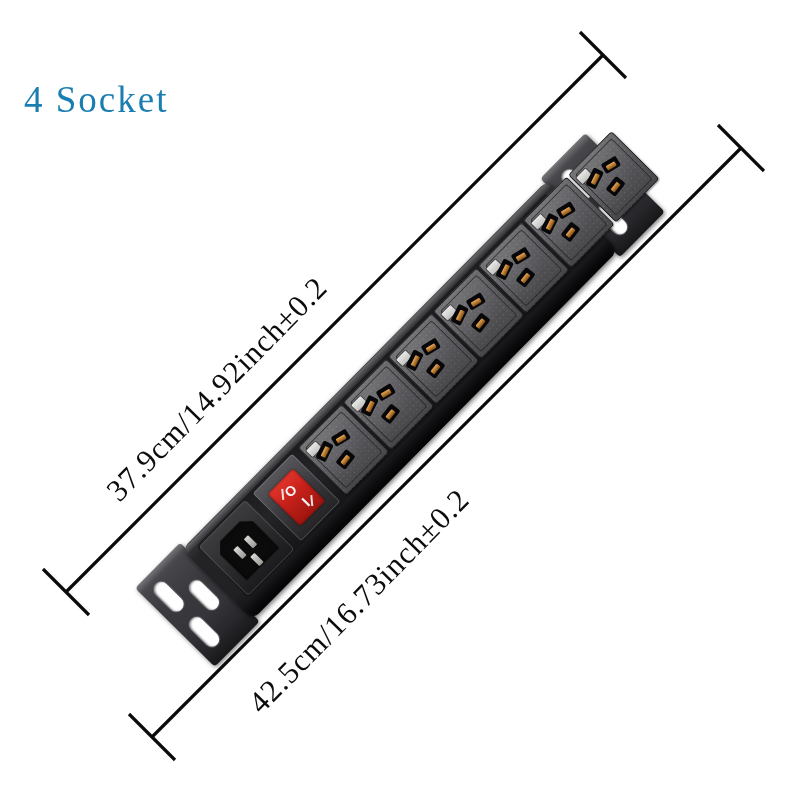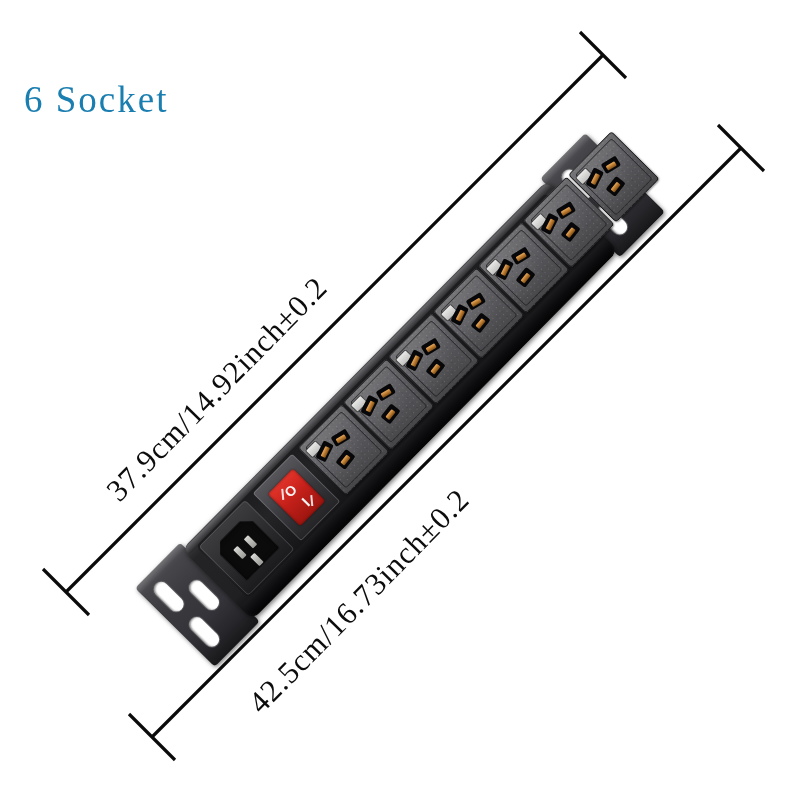--- a/index.html
+++ b/index.html
@@ -322,21 +322,21 @@
   .socket.m4 { left: 406px; }
   .socket.m5 { left: 470px; }
   .socket.m6 { left: 534px; }
   .socket.m7 { left: 598px; }
 </style>
 </head>
 <body>
 
 <div id="stage">
 
-  <div id="title" style="color: rgb(27, 126, 176);">6 Socket</div>
+  <div id="title" style="color: rgb(27, 126, 176);">4 Socket</div>
 
   <div id="product">
 
     <div class="ear left">
       <div class="slot s1"></div>
       <div class="slot s2"></div>
       <div class="slot s3"></div>
     </div>
 
     <div class="ear right">

